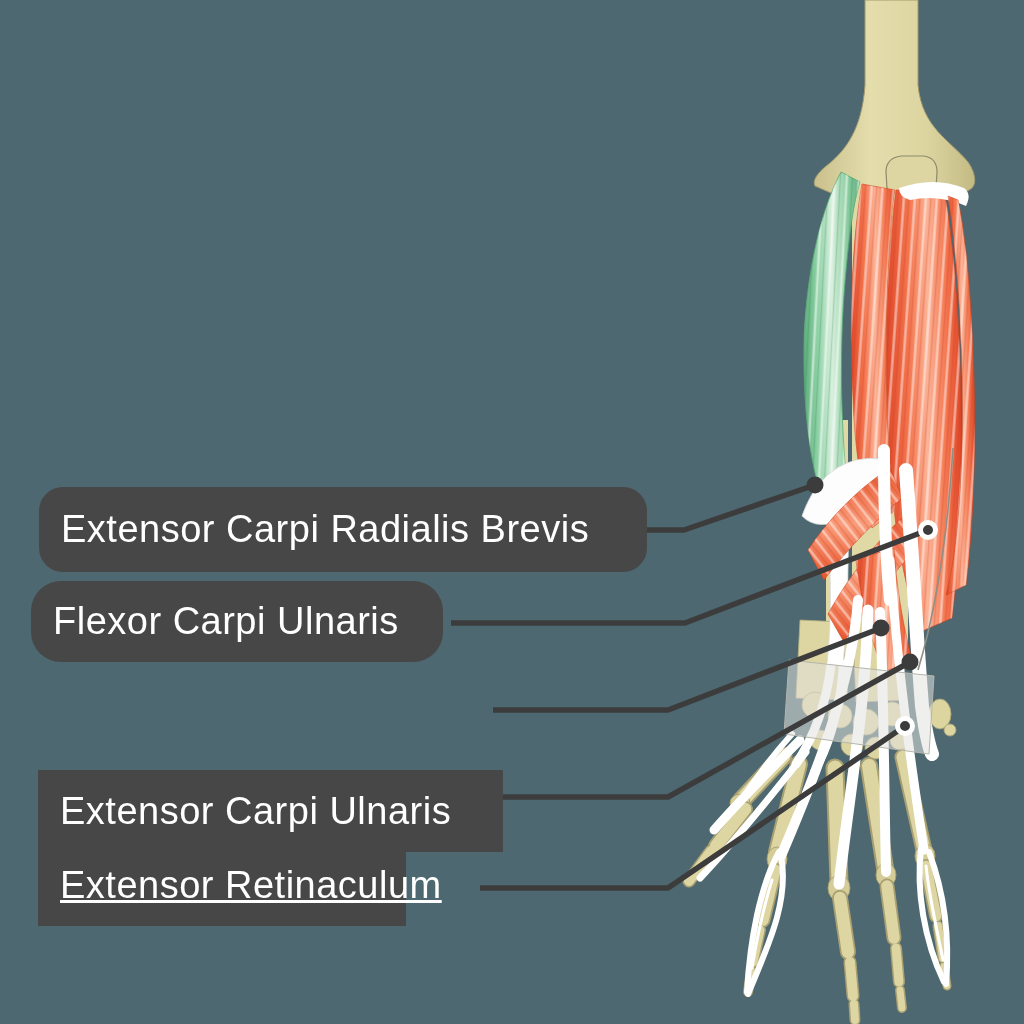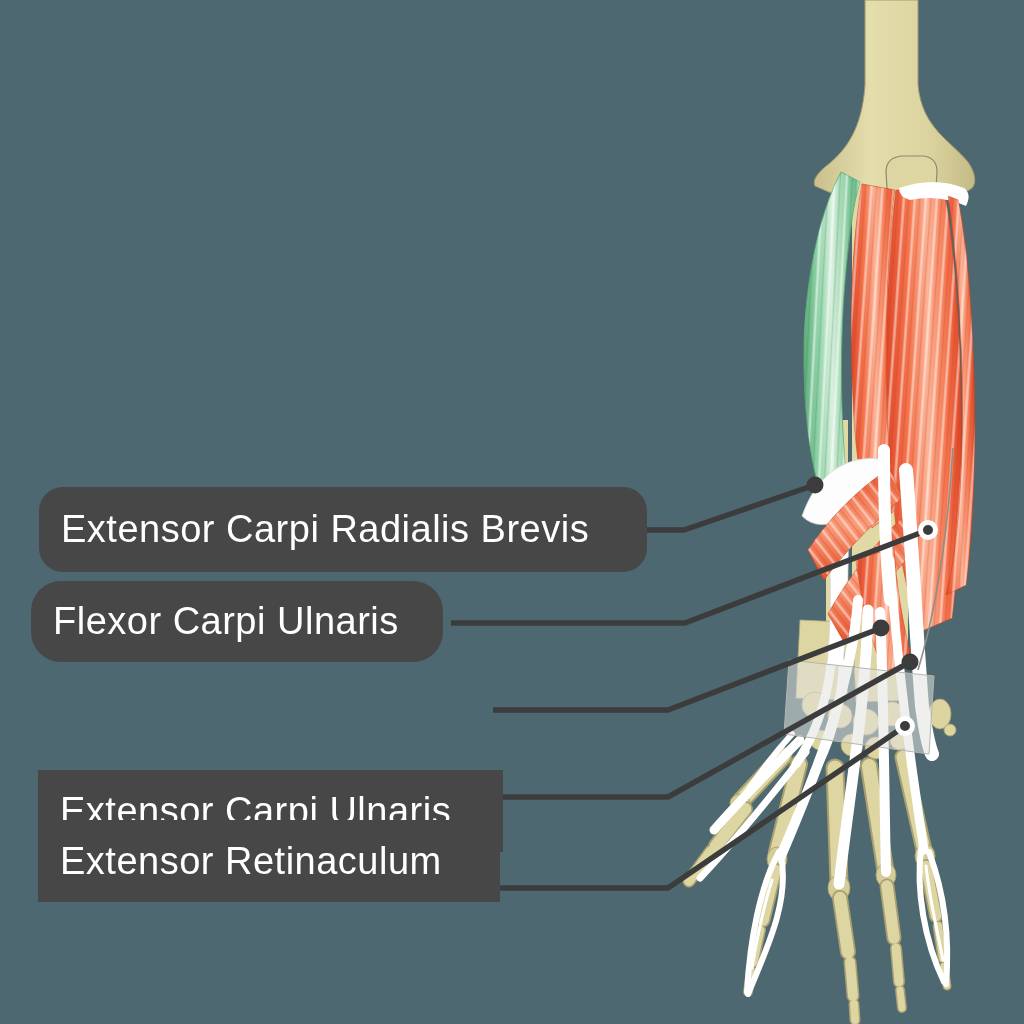--- a/index.html
+++ b/index.html
@@ -20,21 +20,21 @@
     padding-left:22px;
     box-sizing:border-box;
     font-size:38px;
     letter-spacing:0.5px;
     white-space:nowrap;
   }
   .lb-1{left:39px;top:487px;width:608px;height:85px;border-radius:24px;}
   .lb-2{left:31px;top:581px;width:412px;height:81px;border-radius:30px;}
   .lb-3{left:37px;top:666px;width:456px;height:80px;}
   .lb-4{left:38px;top:754px;width:465px;height:82px;margin-top:16px;}
-  .lb-5{left:38px;top:820px;width:462px;height:82px;}
+  .lb-5{left:38px;top:844px;width:368px;height:82px;text-decoration:underline;}
 </style>
 </head>
 <body>
 
 <div id="stage">
 
   <svg id="anatomy" width="1024" height="1024" viewBox="0 0 1024 1024">
     <defs>
       <linearGradient id="boneGrad" x1="0" y1="0" x2="1" y2="0">
         <stop offset="0" stop-color="#c9c08c"></stop>

